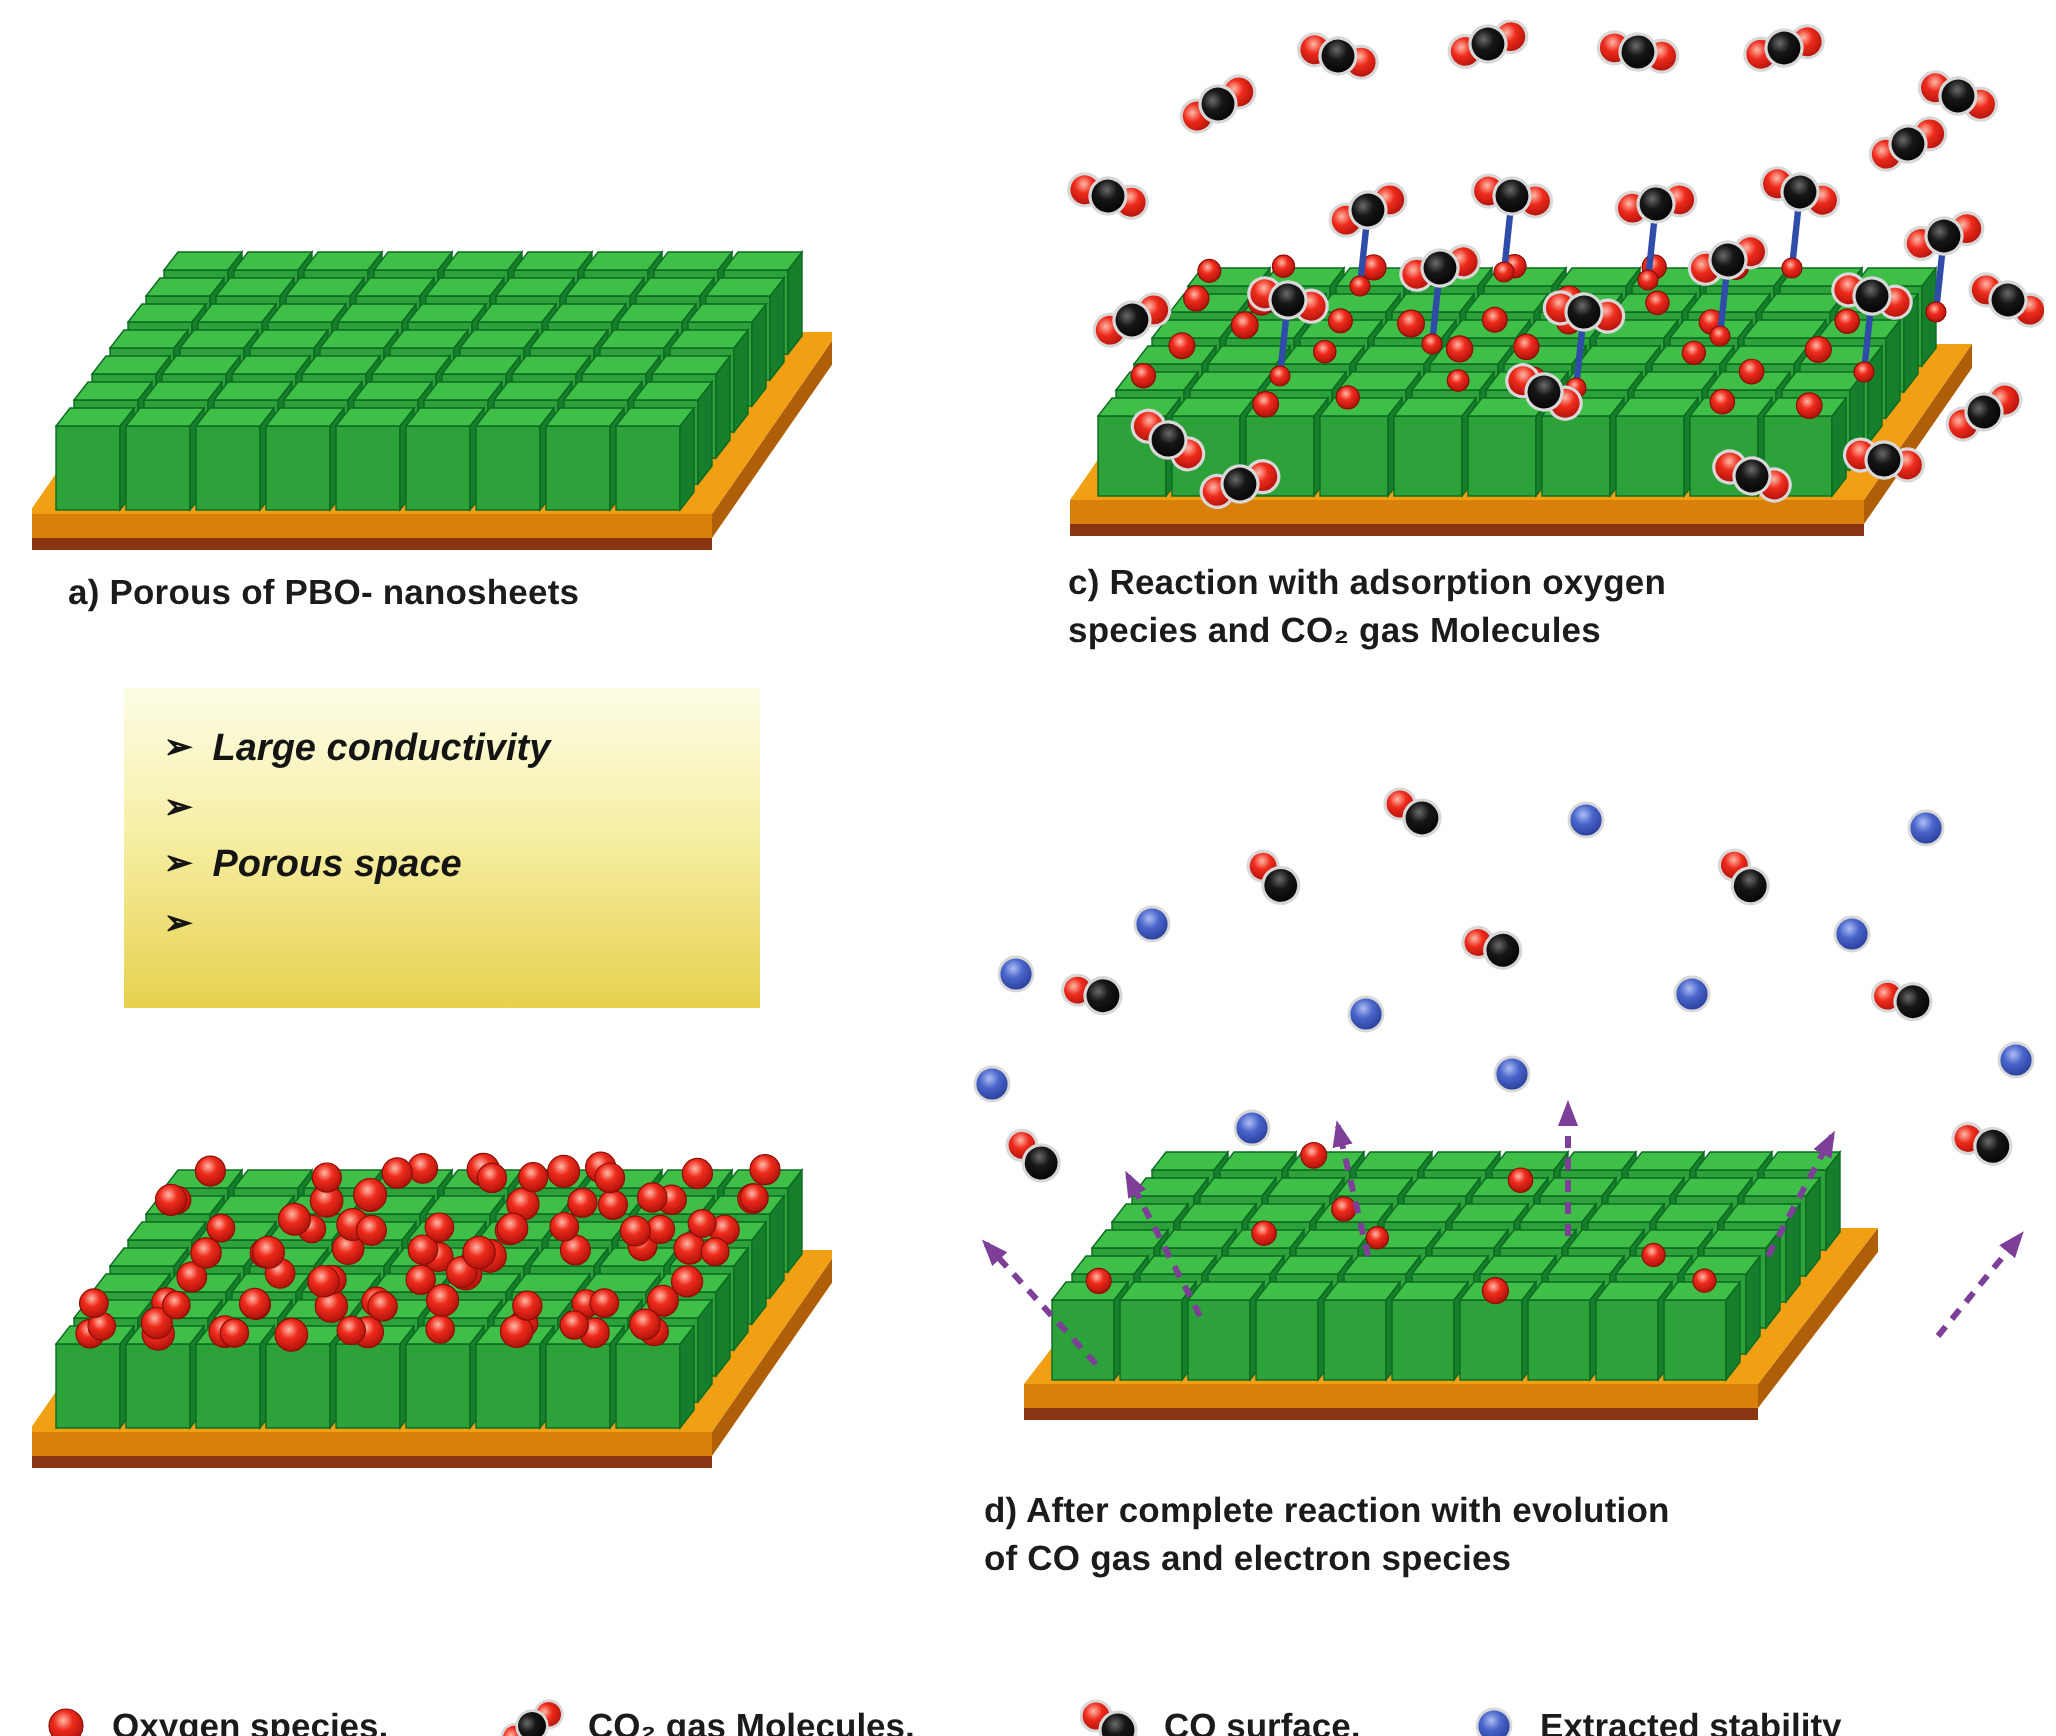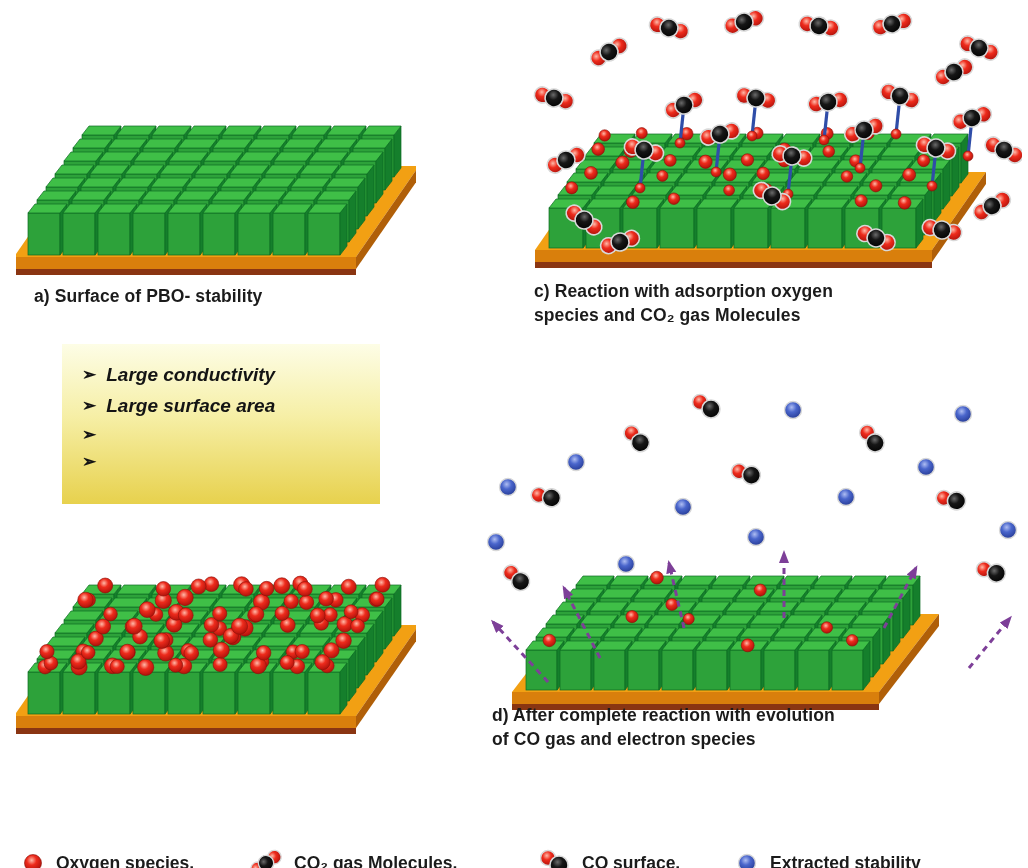--- a/index.html
+++ b/index.html
@@ -8,21 +8,21 @@
   .fig{position:absolute;inset:0;background:#fff}
   svg.canvas{position:absolute;overflow:hidden}
   #panel-a-canvas{left:16px;top:28px}
   #panel-c-canvas{left:524px;top:10px}
   #panel-b-canvas{left:16px;top:494px}
   #panel-d-canvas{left:448px;top:382px}
   .cap{position:absolute;font-weight:700;font-size:17.5px;line-height:1.38;color:#1b1b1b;white-space:pre-line;letter-spacing:.1px}
   #cap-a{left:34px;top:284px;width:380px}
   #cap-c{left:534px;top:279px;width:460px}
   #cap-b{left:20px;top:737px;width:380px}
-  #cap-d{left:492px;top:703px;width:520px}
+  #cap-d{left:492px;top:743px;width:520px}
   .props{position:absolute;left:62px;top:344px;width:318px;height:160px;
          background:linear-gradient(180deg,#fdfde6 0%,#f6efa6 45%,#e7d14d 100%);
          padding:16px 8px 8px 20px}
   .props .row{display:flex;gap:10px;font-size:19px;font-weight:700;font-style:italic;
               color:#141414;line-height:1.62;align-items:baseline}
   .props .bullet{font-style:normal;font-size:17px;transform:translateY(-1px)}
   .legend{position:absolute;left:0;top:840px;width:952px;height:46px}
   .legend-item{position:absolute;display:flex;align-items:center;gap:8px;
                font-weight:700;font-size:17.5px;color:#1b1b1b;height:34px}
   #legend-0{left:18px;top:6px}
@@ -244,21 +244,21 @@
       <rect x="222" y="185" width="32" height="42" fill="#2da23a" stroke="#0c6b22" stroke-width=".7"></rect>
       <polygon points="254,185 261,176 261,218 254,227" fill="#157f2c" stroke="#0c6b22" stroke-width=".7"></polygon>
       <polygon points="222,185 254,185 261,176 229,176" fill="#3fbf47" stroke="#0c6b22" stroke-width=".7"></polygon>
       <rect x="257" y="185" width="32" height="42" fill="#2da23a" stroke="#0c6b22" stroke-width=".7"></rect>
       <polygon points="289,185 296,176 296,218 289,227" fill="#157f2c" stroke="#0c6b22" stroke-width=".7"></polygon>
       <polygon points="257,185 289,185 296,176 264,176" fill="#3fbf47" stroke="#0c6b22" stroke-width=".7"></polygon>
       <rect x="292" y="185" width="32" height="42" fill="#2da23a" stroke="#0c6b22" stroke-width=".7"></rect>
       <polygon points="324,185 331,176 331,218 324,227" fill="#157f2c" stroke="#0c6b22" stroke-width=".7"></polygon>
       <polygon points="292,185 324,185 331,176 299,176" fill="#3fbf47" stroke="#0c6b22" stroke-width=".7"></polygon>
     </svg>
-  <p id="cap-a" class="cap">a) Surface of  PBO- stability</p>
+  <p id="cap-a" class="cap">a) Porous of  PBO- nanosheets</p>
 
   <svg id="panel-c-canvas" class="canvas" width="498" height="268">
       <defs>
         <radialGradient id="redc" cx="42%" cy="34%" r="75%">
           <stop offset="0%" stop-color="#ffb9a8"></stop>
           <stop offset="38%" stop-color="#ee2b1c"></stop>
           <stop offset="100%" stop-color="#a20d08"></stop>
         </radialGradient>
         <radialGradient id="bluc" cx="42%" cy="34%" r="75%">
           <stop offset="0%" stop-color="#aebdf2"></stop>
@@ -643,24 +643,24 @@
   <p id="cap-c" class="cap">c) Reaction with adsorption oxygen
 species and CO₂ gas Molecules</p>
 
   <div class="props">
     <div class="row">
       <span class="bullet">➢</span>
       <span>Large conductivity</span>
     </div>
     <div class="row">
       <span class="bullet">➢</span>
-      <span>Large surface area</span>
     </div>
     <div class="row">
       <span class="bullet">➢</span>
+      <span>Porous  space</span>
     </div>
     <div class="row">
       <span class="bullet">➢</span>
     </div>
   </div>
 
   <svg id="panel-b-canvas" class="canvas" width="400" height="246">
       <defs>
         <radialGradient id="redb" cx="42%" cy="34%" r="75%">
           <stop offset="0%" stop-color="#ffb9a8"></stop>

